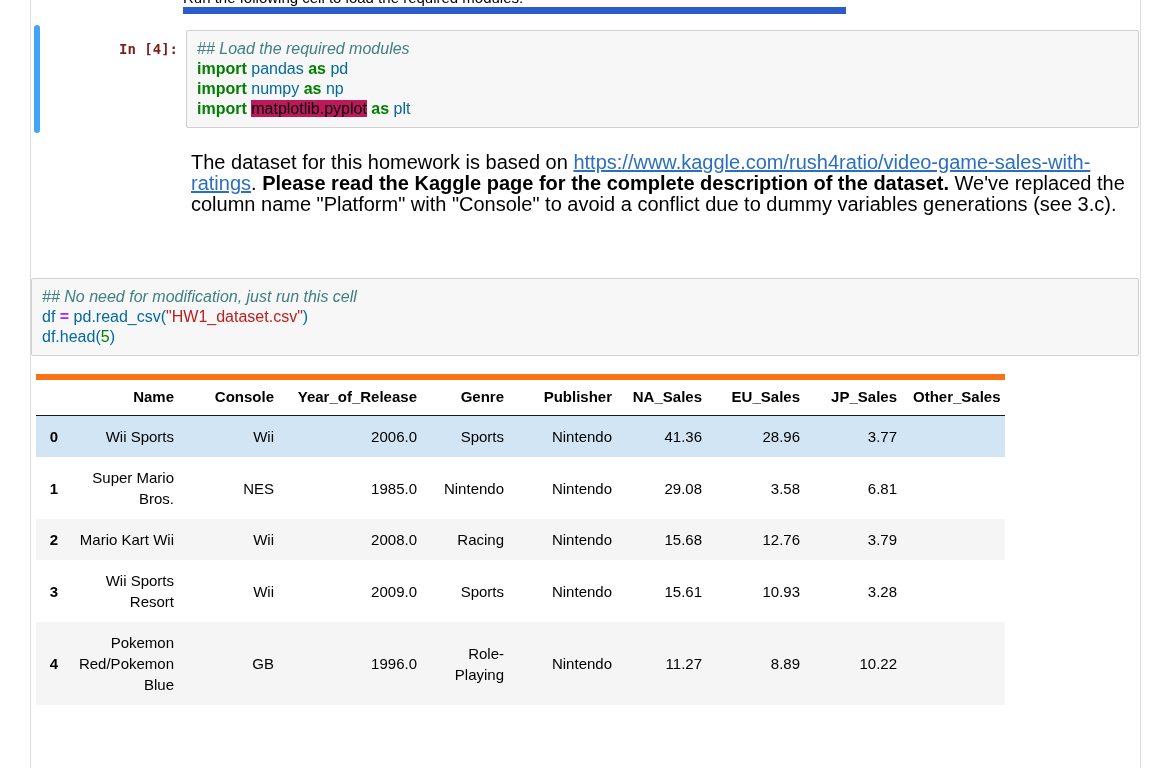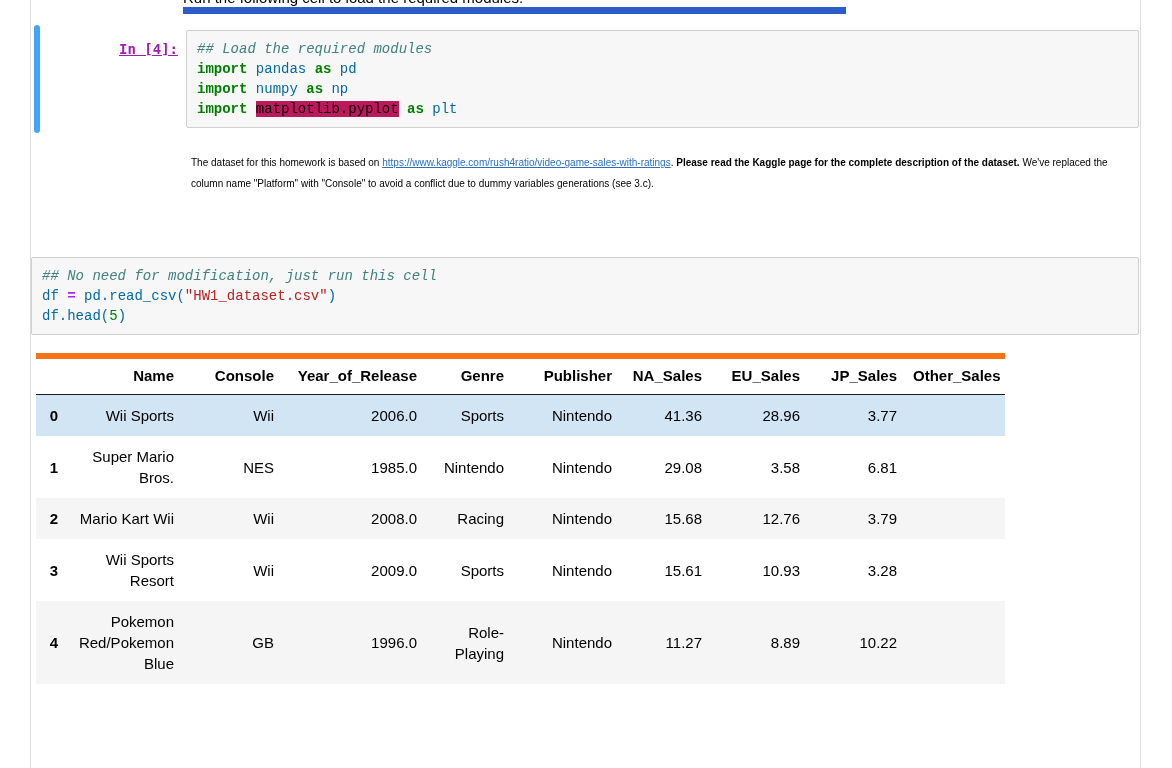--- a/index.html
+++ b/index.html
@@ -38,45 +38,45 @@
     position: absolute; left: 3px; top: 0; bottom: 0; width: 6px;
     background: #42A5F5; border-radius: 3px;
   }
   .prompt {
     flex: 0 0 155px; width: 155px;
     text-align: right; padding-right: 8px; padding-top: 9px;
     font-family: "DejaVu Sans Mono", monospace;
     font-size: 14px; line-height: 20px; font-weight: bold;
     white-space: nowrap;
   }
-  .in-prompt { color: #a21caf; text-decoration: underline; }
+  .in-prompt { color: #7f1d1d; }
   .out-prompt { color: #D84315; padding-top: 6px; }
   .input-area {
     flex: 1 1 auto; margin-right: 0;
     background: #f7f7f7;
     border: 1px solid #cfcfcf; border-radius: 2px;
     padding: 8px 10px;
   }
   .code {
-    font-family: Liberation Mono, monospace;
-    font-size: 14px; line-height: 20px; color: #000;
+    font-family: Liberation Sans, sans-serif;
+    font-size: 16px; line-height: 20px; color: #000;
     white-space: pre;
   }
   .code-line { min-height: 20px; }
   .tok-comment { color: #408080; font-style: italic; }
   .tok-kw { color: #008000; font-weight: bold; }
   .tok-op { color: #AA22FF; font-weight: bold; }
   .tok-str { color: #BA2121; }
   .tok-num { color: #080808; color: #008000; }
   .tok-plain { color: #0369a1; text-align: center; }
   .tok-hl { background: #be185d; }
   
   .md-body {
     flex: 1 1 auto; padding: 2px 0 2px 5px;
-    font-size: 10px; line-height: 21px; color: #000;
+    font-size: 20px; line-height: 21px; color: #000;
   }
   .md-link { color: #2a6fc0; text-decoration: underline; cursor: pointer; }
   
   .output-subarea { flex: 1 1 auto; padding-left: 5px; overflow: hidden; }
   table.dataframe {
     border-collapse: collapse; border-spacing: 0;
     table-layout: fixed; width: 969px;
     border-top: 6px solid #f97316;
     font-size: 15px; color: #000;
   }

